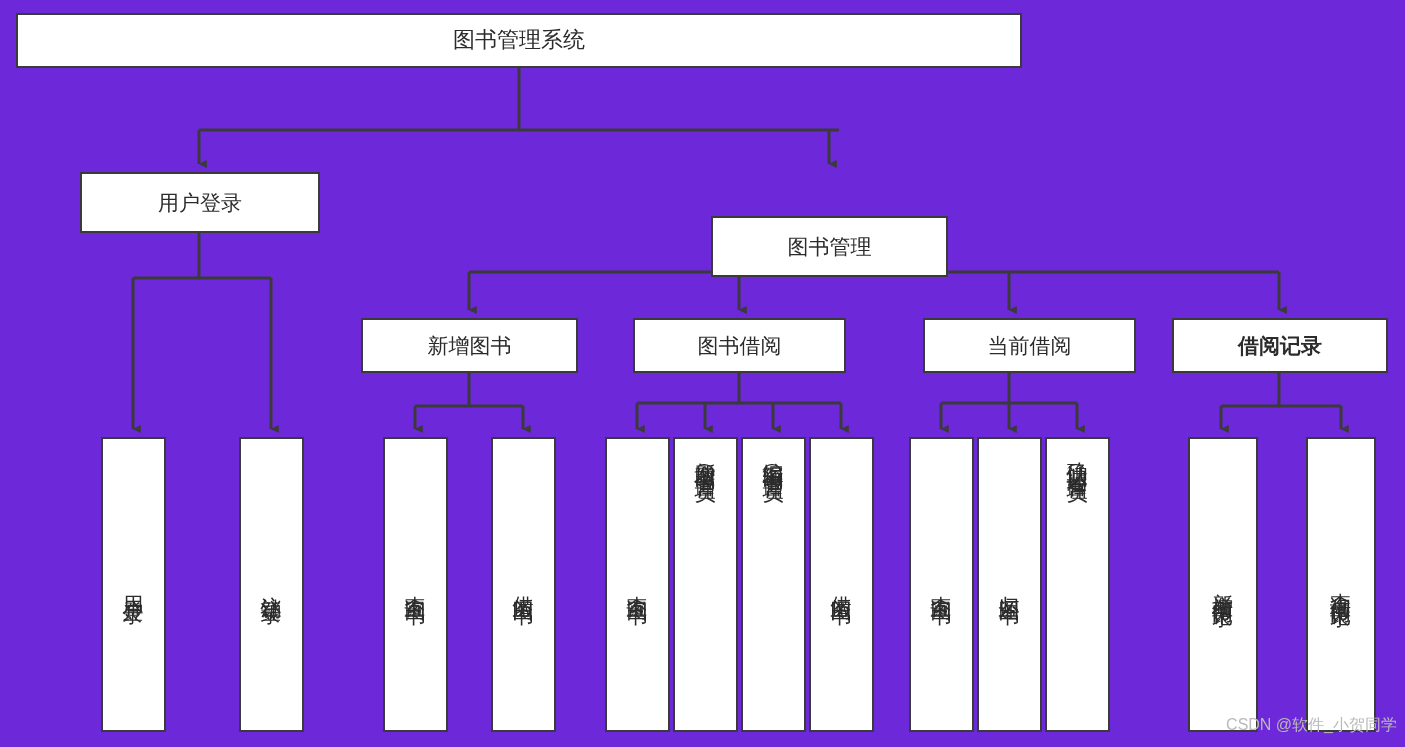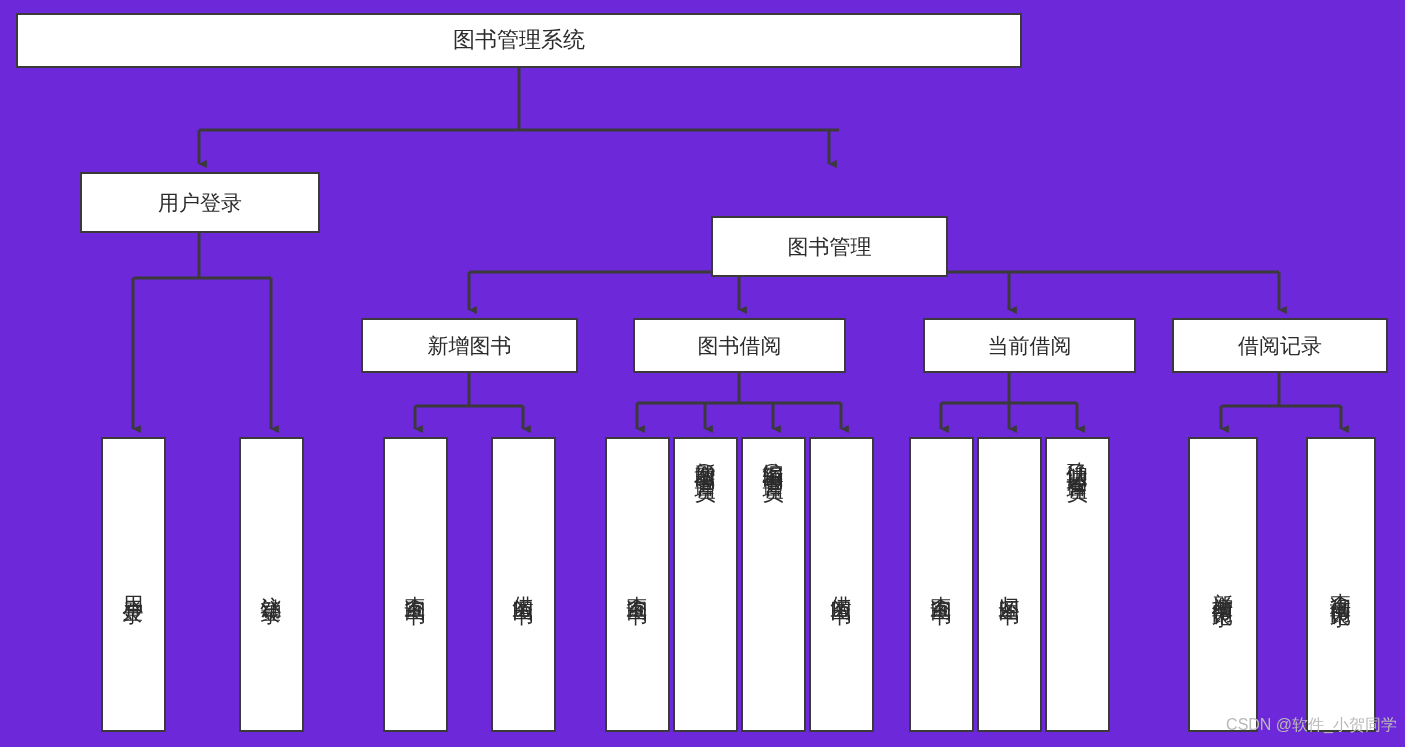--- a/index.html
+++ b/index.html
@@ -140,21 +140,21 @@
 
   <div class="node node-h" style="left:361px; top:318px; width:217px; height:55px;">
     <span>新增图书</span>
   </div>
   <div class="node node-h" style="left:633px; top:318px; width:213px; height:55px;">
     <span>图书借阅</span>
   </div>
   <div class="node node-h" style="left:923px; top:318px; width:213px; height:55px;">
     <span>当前借阅</span>
   </div>
-  <div class="node node-h" style="left:1172px; top:318px; width:216px; height:55px;">
+  <div class="node node-h" style="left:1172px; top:318px; width:216px; height:55px;font-weight:bold;">
     <span>借阅记录</span>
   </div>
 
   <div class="node node-v centered" style="left:101px; top:437px; width:65px; height:295px;">
     <span class="vtext">用户登录</span>
   </div>
   <div class="node node-v centered" style="left:239px; top:437px; width:65px; height:295px;">
     <span class="vtext">注销登录</span>
   </div>
 

